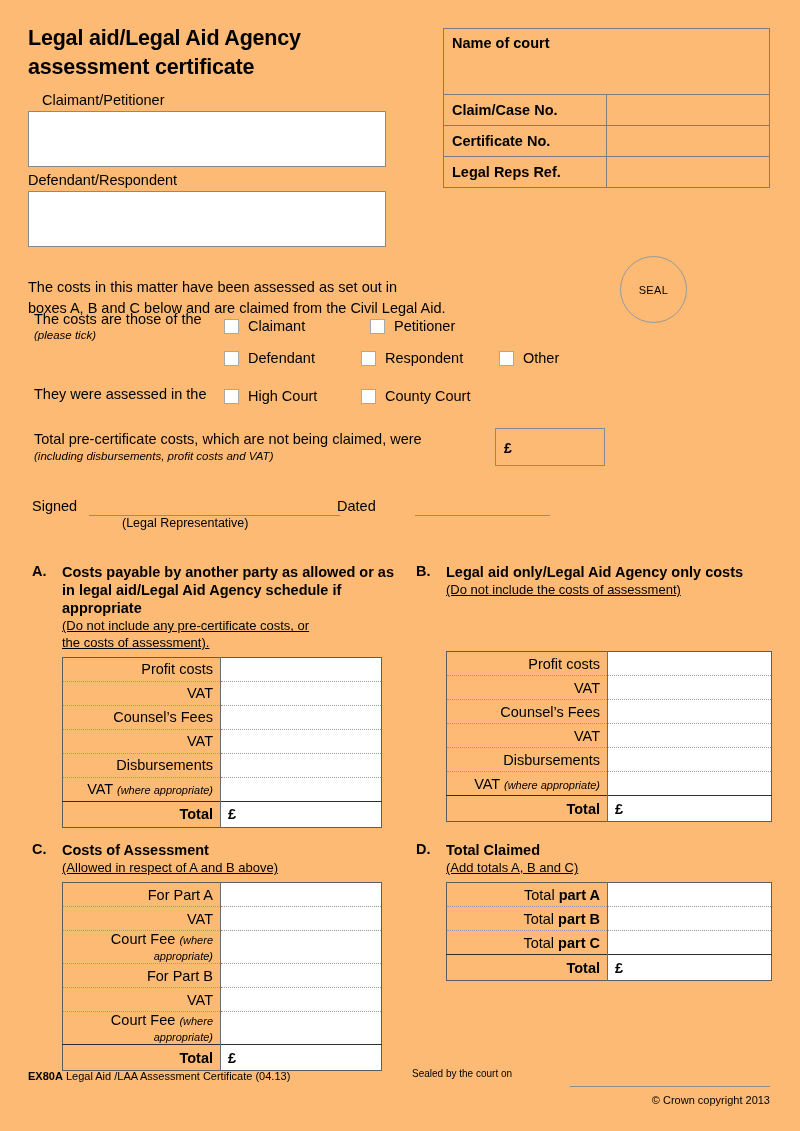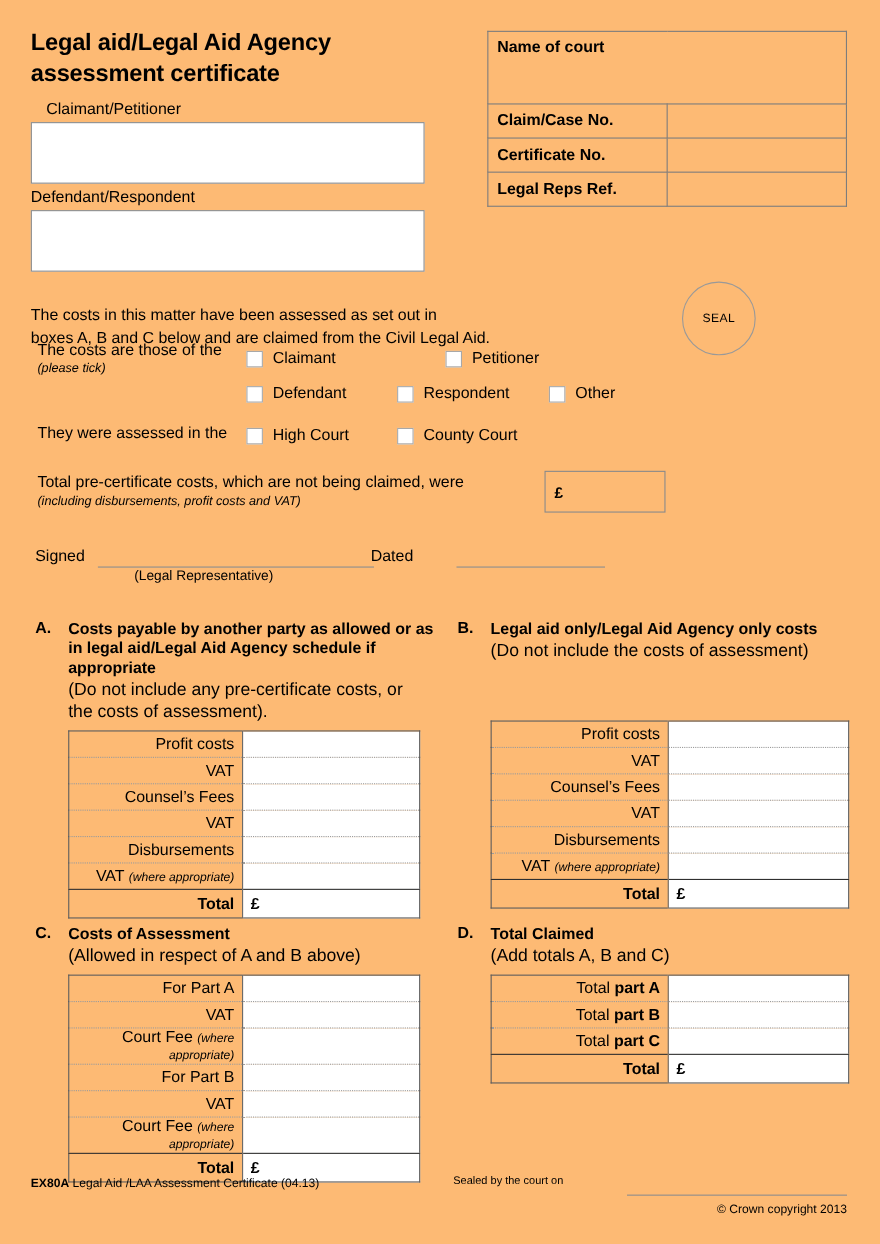--- a/index.html
+++ b/index.html
@@ -199,23 +199,24 @@
     font-size: 14.5px;
     font-weight: bold;
   }
   .sec-body { margin-left: 30px; }
   .sec-title {
     font-size: 14.5px;
     font-weight: bold;
     line-height: 1.25;
   }
   .sec-note {
-    font-size: 16px;
+    font-size: 13px;
     line-height: 1.25;
     margin-top: 1px;
+    text-decoration: underline;
   }
 
   .money-table {
     border-collapse: collapse;
     table-layout: fixed;
     margin-top: 6px;
     border: 1.4px solid #5d5d5d;
   }
   .money-table td {
     font-size: 14.5px;
@@ -321,21 +322,21 @@
 
   <div class="tick-prompt">
     <span>The costs are those of the</span>
     <div class="sub">(please tick)</div>
   </div>
 
   <div class="cbox" style="left:224px; top:318px;">
     <span class="box"></span>
     <span>Claimant</span>
   </div>
-  <div class="cbox" style="left:377px; top:318px;padding-left:28px;">
+  <div class="cbox" style="left:342px; top:318px;padding-left:28px;">
     <span class="box"></span>
     <span>Petitioner</span>
   </div>
   <div class="cbox" style="left:224px; top:350px;justify-content:center;">
     <span class="box"></span>
     <span>Defendant</span>
   </div>
   <div class="cbox" style="left:361px; top:350px;">
     <span class="box"></span>
     <span>Respondent</span>

